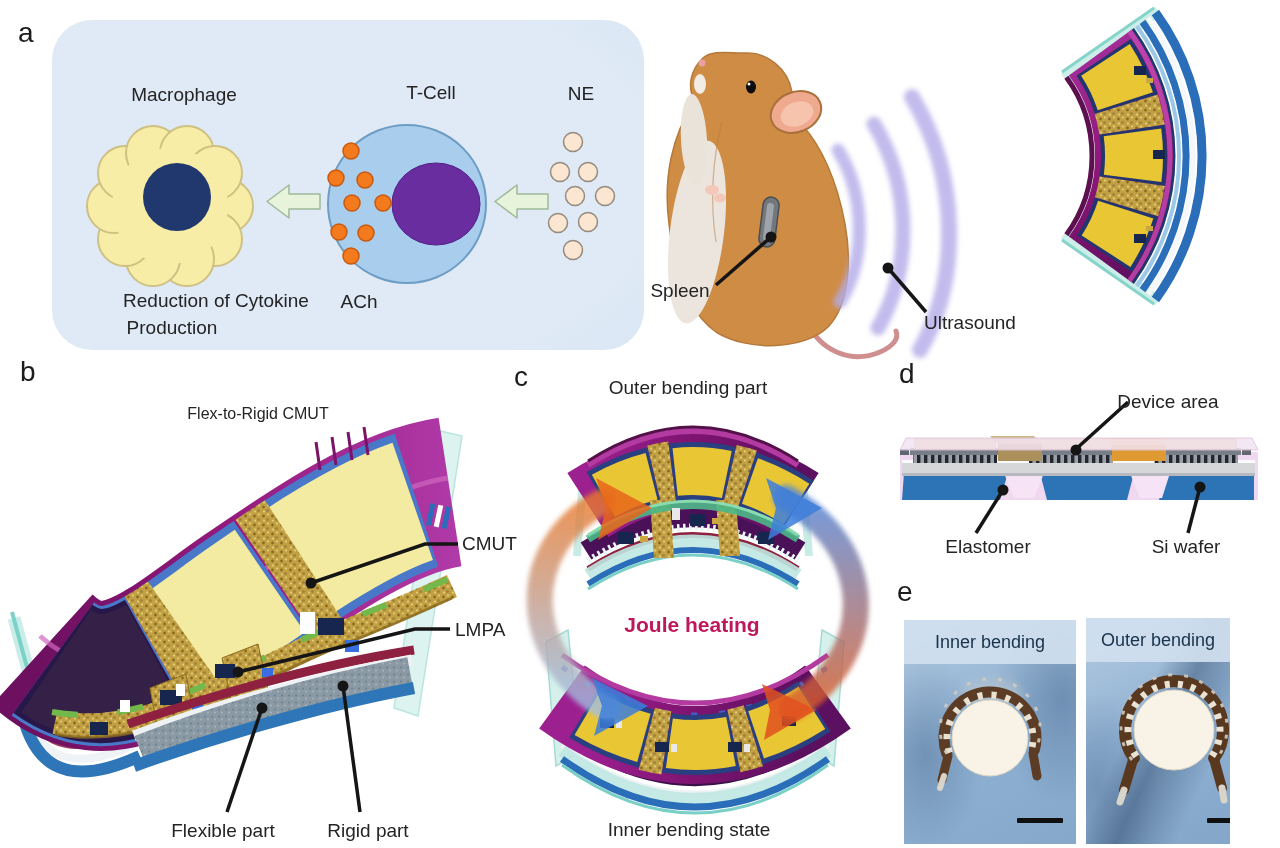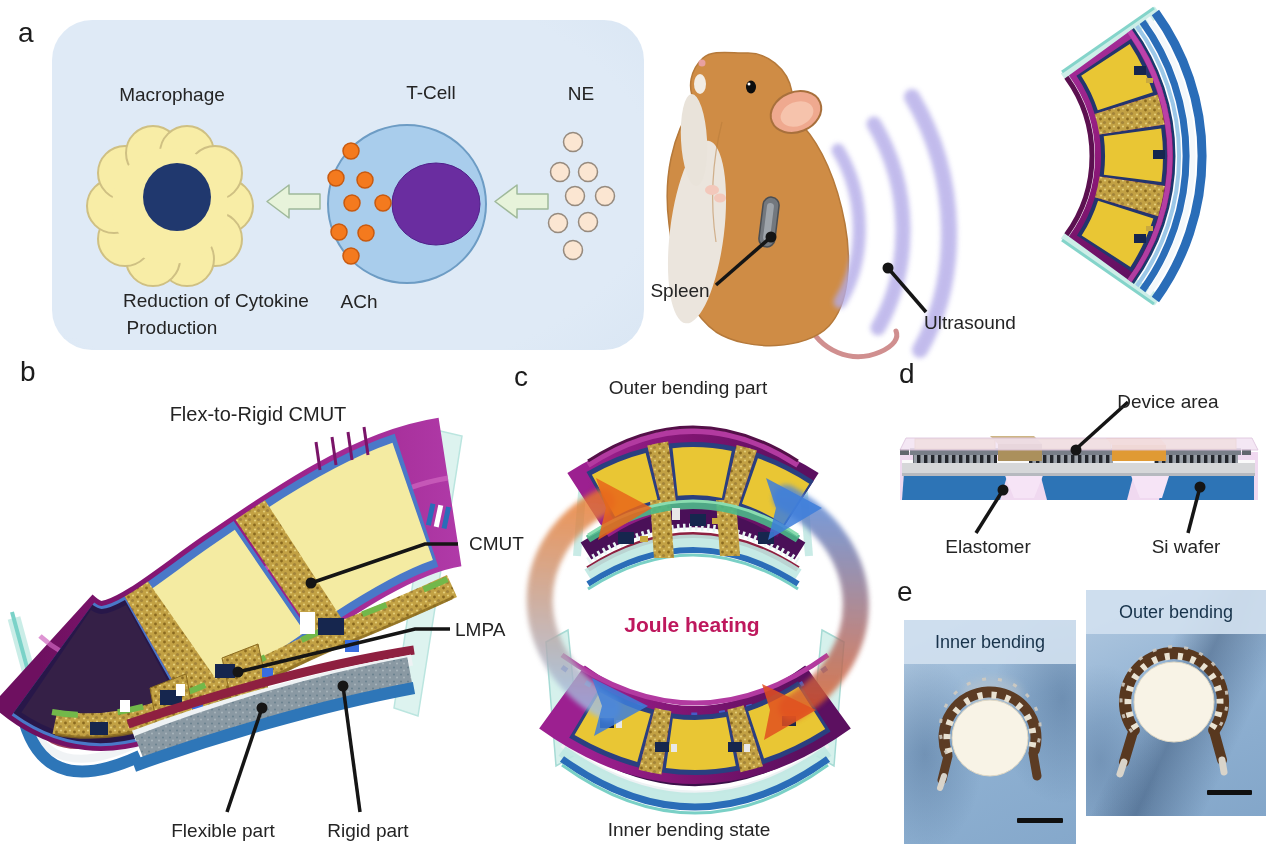--- a/index.html
+++ b/index.html
@@ -20,21 +20,21 @@
   .photo .pcap{position:absolute;top:0;left:0;right:0;height:44px;display:flex;
     align-items:center;justify-content:center;font-size:18px;color:#17324a;z-index:3;}
   .photo .pstrip{position:absolute;top:0;left:0;right:0;height:44px;
     background:rgba(208,224,239,.92);z-index:2;}
   .photo svg{position:absolute;left:0;top:0;z-index:2;}
   .photo-inner{left:904px;top:620px;width:172px;height:224px;
     background:
       radial-gradient(90px 150px at 12% 60%, rgba(35,65,105,.28), rgba(35,65,105,0) 65%),
       radial-gradient(110px 170px at 92% 35%, rgba(35,65,105,.30), rgba(35,65,105,0) 62%),
       linear-gradient(155deg,#b2c9e0 0%, #90b2d3 45%, #85a8cb 100%);}
-  .photo-outer{left:1086px;top:590px;width:180px;height:226px;
+  .photo-outer{left:1086px;top:618px;width:144px;height:226px;
     background:
       linear-gradient(115deg, rgba(25,50,85,0) 38%, rgba(25,50,85,.38) 54%, rgba(25,50,85,0) 78%),
       radial-gradient(100px 160px at 8% 75%, rgba(35,65,105,.25), rgba(35,65,105,0) 60%),
       linear-gradient(155deg,#b5cbe1 0%, #92b3d4 45%, #83a6c9 100%);}
   .sbar{position:absolute;height:5px;background:#101010;border-radius:1px;z-index:3;}
 </style>
 </head>
 <body>
 
 <div class="stage">
@@ -423,32 +423,32 @@
       <line x1="38" y1="172" x2="34" y2="184" stroke="#d9d4ca" stroke-width="7" stroke-linecap="round"></line>
       <line x1="136" y1="170" x2="138" y2="182" stroke="#d9d4ca" stroke-width="7" stroke-linecap="round"></line>
       <path d="M50.3,138.4 A46,46 0 1 1 125.7,138.4" stroke="#eae3d3" stroke-width="7" fill="none" stroke-dasharray="5 8"></path>
       <path d="M46,142 A53,53 0 1 1 130,142" stroke="#cfcac0" stroke-width="3" fill="none" stroke-dasharray="4 12" opacity=".9"></path>
       <circle cx="88" cy="112" r="40" fill="#f8f3e6" stroke="#e0d8c4"></circle>
     </svg>
     <div class="sbar" style="left:121px;top:200px;width:45px;"></div>
   </div>
 
   <div class="lbl plabel" style="left:18px;top:16px;">a</div>
-  <div class="lbl ctr" style="left:172px;top:95px;">Macrophage</div>
+  <div class="lbl ctr" style="left:184px;top:95px;">Macrophage</div>
   <div class="lbl ctr" style="left:431px;top:93px;text-align:center;">T-Cell</div>
   <div class="lbl ctr" style="left:581px;top:94px;">NE</div>
   <div class="lbl ctr" style="left:172px;top:301px;margin-left:44px;">Reduction of Cytokine</div>
   <div class="lbl ctr" style="left:172px;top:328px;">Production</div>
   <div class="lbl ctr" style="left:359px;top:302px;">ACh</div>
   <div class="lbl ctr" style="left:680px;top:291px;">Spleen</div>
   <div class="lbl ctr" style="left:970px;top:323px;">Ultrasound</div>
 
   <div class="lbl plabel" style="left:20px;top:355px;">b</div>
-  <div class="lbl ctr" style="left:258px;top:414px;font-size:20px;">Flex-to-Rigid CMUT</div>
-  <div class="lbl vctr" style="left:462px;top:544px;margin-left:7px;">CMUT</div>
+  <div class="lbl ctr" style="left:258px;top:414px;font-size:16px;">Flex-to-Rigid CMUT</div>
+  <div class="lbl vctr" style="left:462px;top:544px;">CMUT</div>
   <div class="lbl vctr" style="left:455px;top:630px;text-align:center;">LMPA</div>
   <div class="lbl ctr" style="left:223px;top:831px;">Flexible part</div>
   <div class="lbl ctr" style="left:368px;top:831px;">Rigid part</div>
 
   <div class="lbl plabel" style="left:514px;top:360px;">c</div>
   <div class="lbl ctr" style="left:688px;top:388px;">Outer bending part</div>
   <div class="lbl ctr joule" style="left:692px;top:625px;">Joule heating</div>
   <div class="lbl ctr" style="left:689px;top:830px;">Inner bending state</div>
 
   <div class="lbl plabel" style="left:899px;top:357px;">d</div>

